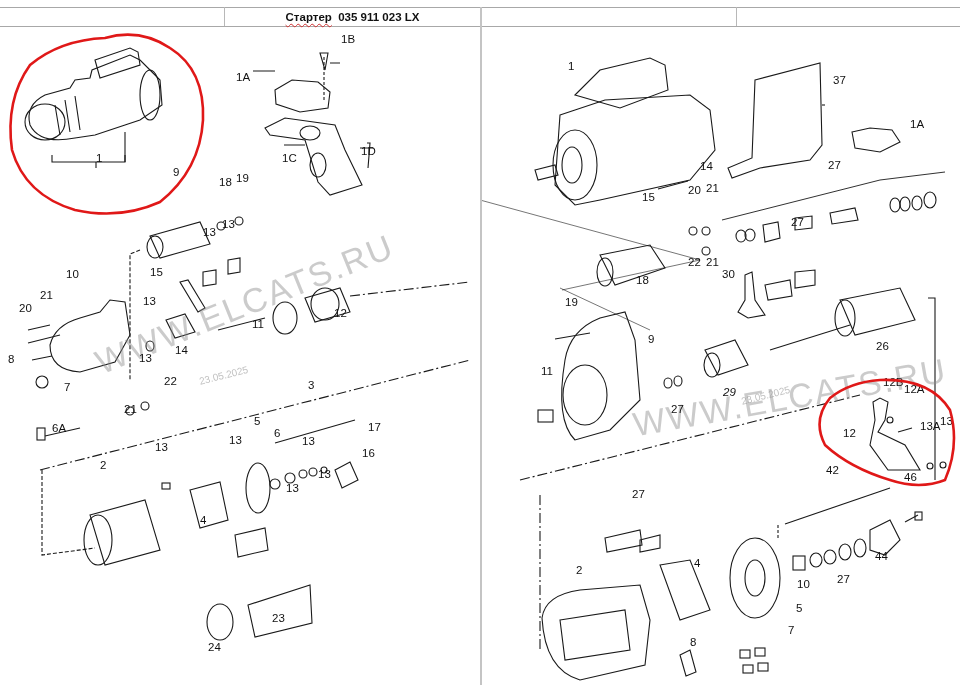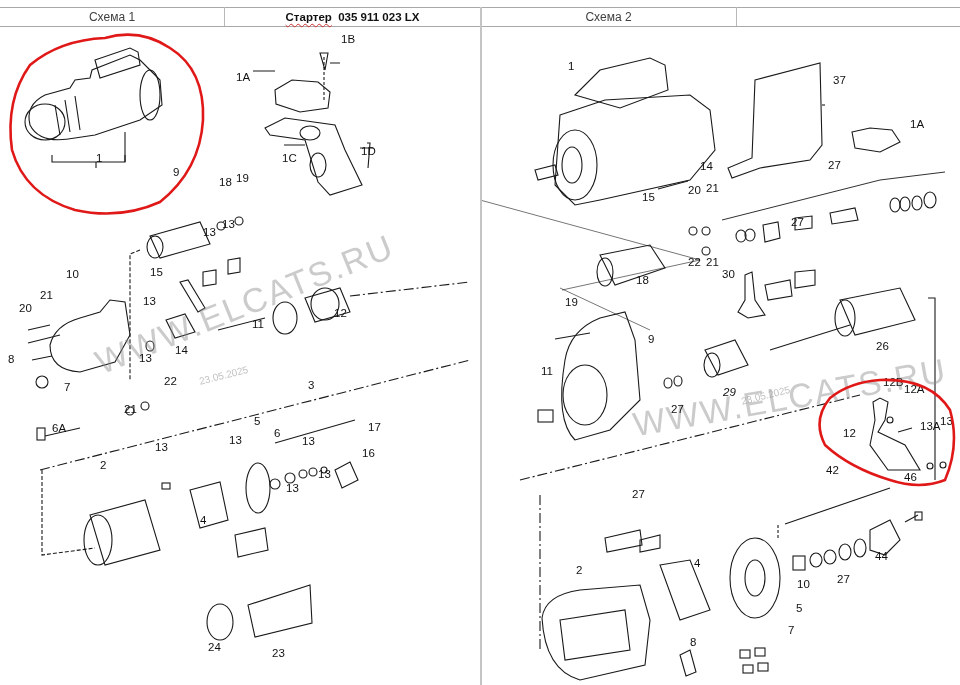--- a/index.html
+++ b/index.html
@@ -17,26 +17,24 @@
   .lbl { position: absolute; font-size: 11.5px; color: #111; line-height: 12px; white-space: nowrap; }
   .wm { position: absolute; color: rgba(140,140,140,0.45); font-size: 34px; letter-spacing: 2px;
         transform-origin: left top; white-space: nowrap; }
   .date { position: absolute; color: rgba(150,150,150,0.6); font-size: 10px; transform: rotate(-14deg);
           transform-origin: left top; white-space: nowrap; }
 </style>
 </head>
 <body>
 
 <div class="hdr-row">
-  <div class="hdr-cell" style="left:0;width:224px;">Схема 1</div>
   <div class="hdr-cell bold" style="left:225px;width:255px;">
     <span class="word">Стартер</span>&nbsp;
     <span>035 911 023 LX</span>
   </div>
-  <div class="hdr-cell" style="left:481px;width:255px;">Схема 2</div>
 </div>
 
 <div class="vline" style="left:224px;top:7px;height:19px;"></div>
 <div class="vline" style="left:480px;top:7px;height:678px;width:2px;background:#c4c4c4;"></div>
 <div class="vline" style="left:736px;top:7px;height:19px;"></div>
 
 <div class="panel" style="left:0;width:480px;">
   <svg width="480" height="659" viewBox="0 26 480 659" fill="none" stroke="#1a1a1a" stroke-width="1.1">
 
     <g>
@@ -239,21 +237,21 @@
     <div class="lbl" style="left: 274px; top: 427px;">6</div>
     <div class="lbl" style="left: 229px; top: 434px;">13</div>
     <div class="lbl" style="left: 155px; top: 441px;">13</div>
     <div class="lbl" style="left: 302px; top: 435px;">13</div>
     <div class="lbl" style="left: 368px; top: 421px;">17</div>
     <div class="lbl" style="left: 362px; top: 447px;">16</div>
     <div class="lbl" style="left: 286px; top: 482px;">13</div>
     <div class="lbl" style="left: 318px; top: 468px;">13</div>
     <div class="lbl" style="left: 100px; top: 459px;">2</div>
     <div class="lbl" style="left: 200px; top: 514px;">4</div>
-    <div class="lbl" style="left: 272px; top: 647px; text-align: right;">23</div>
+    <div class="lbl" style="left: 272px; top: 612px; text-align: right;">23</div>
     <div class="lbl" style="left: 208px; top: 641px;">24</div>
     <div class="lbl" style="left: 568px; top: 60px;">1</div>
     <div class="lbl" style="left: 833px; top: 74px;">37</div>
     <div class="lbl" style="left: 910px; top: 118px;">1A</div>
     <div class="lbl" style="left: 700px; top: 160px;">14</div>
     <div class="lbl" style="left: 642px; top: 191px;">15</div>
     <div class="lbl" style="left: 828px; top: 159px;">27</div>
     <div class="lbl" style="left: 688px; top: 184px;">20</div>
     <div class="lbl" style="left: 706px; top: 182px;">21</div>
     <div class="lbl" style="left: 791px; top: 216px;">27</div>

